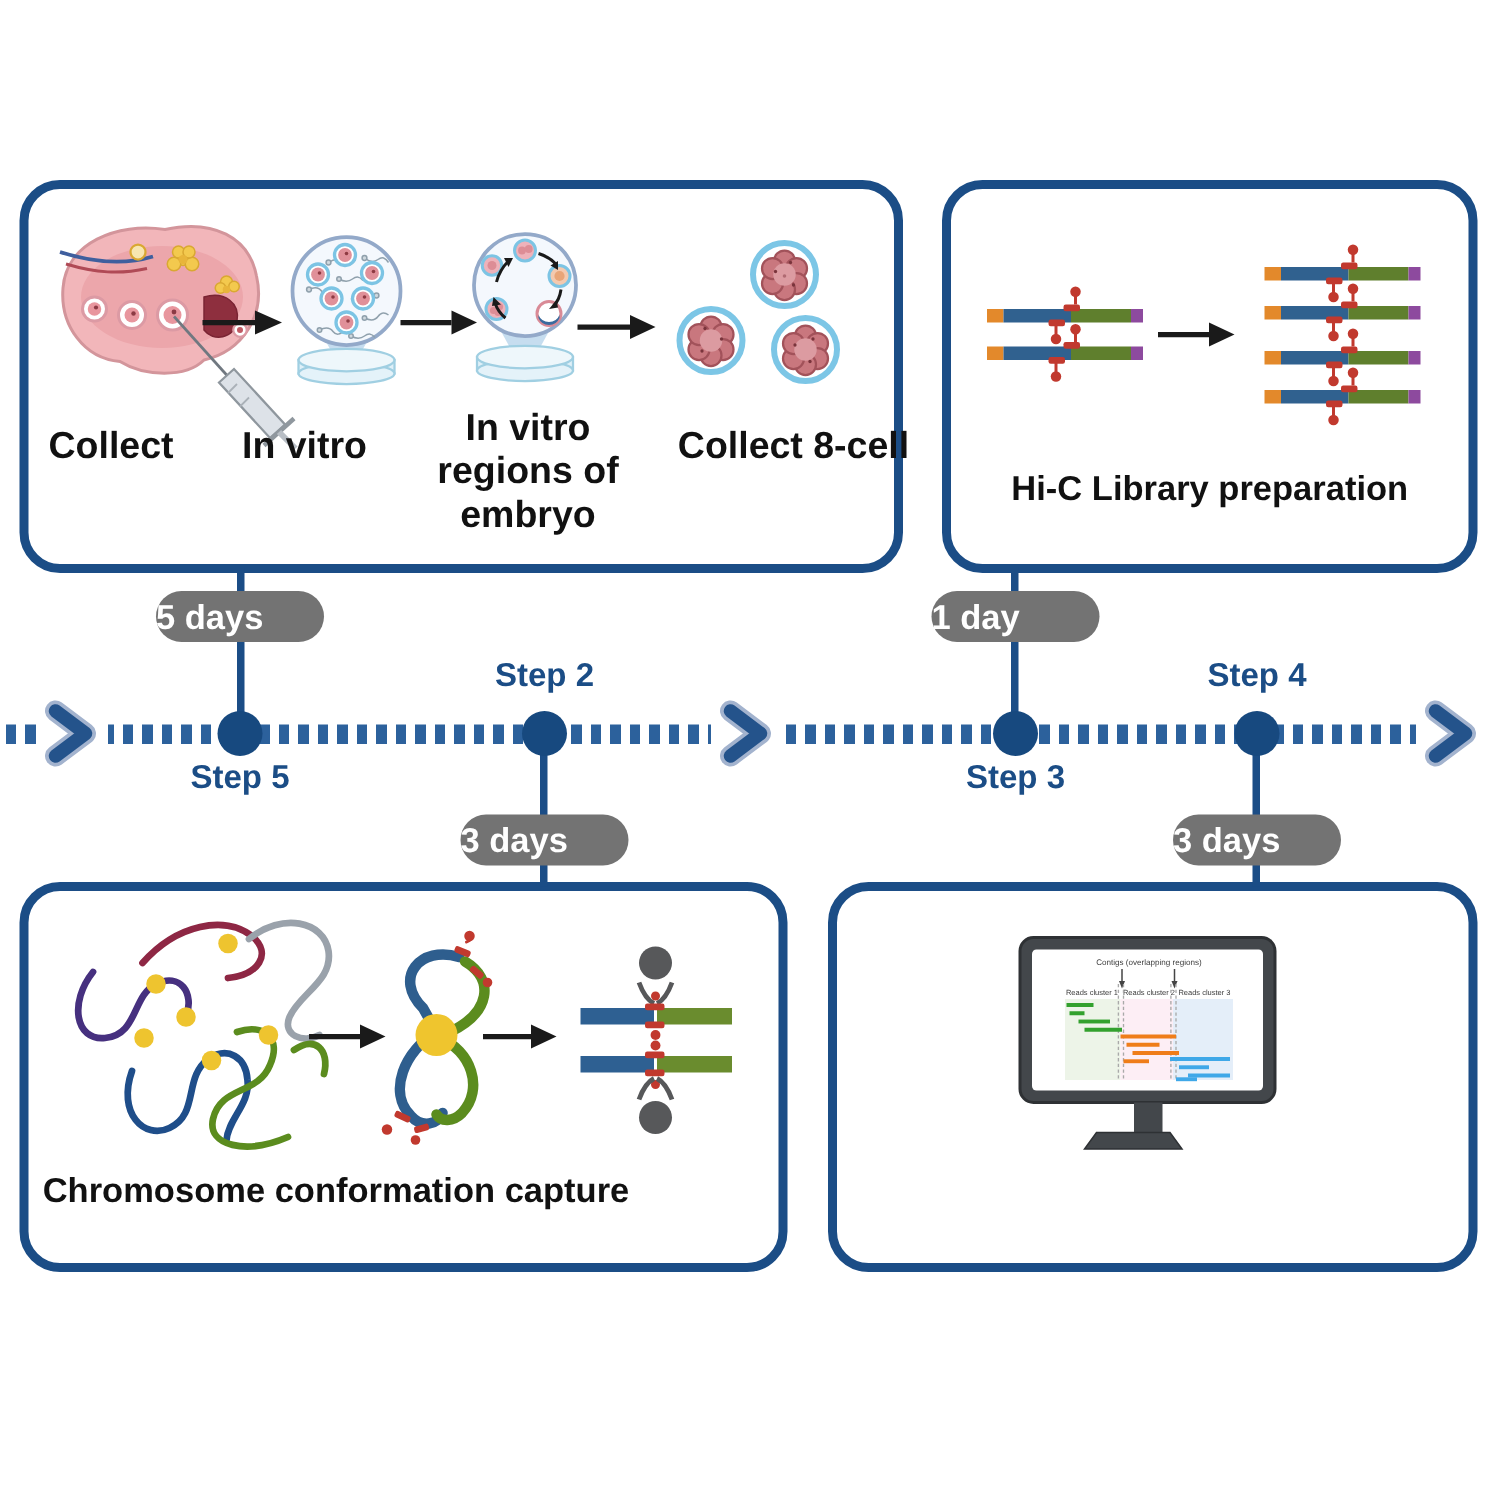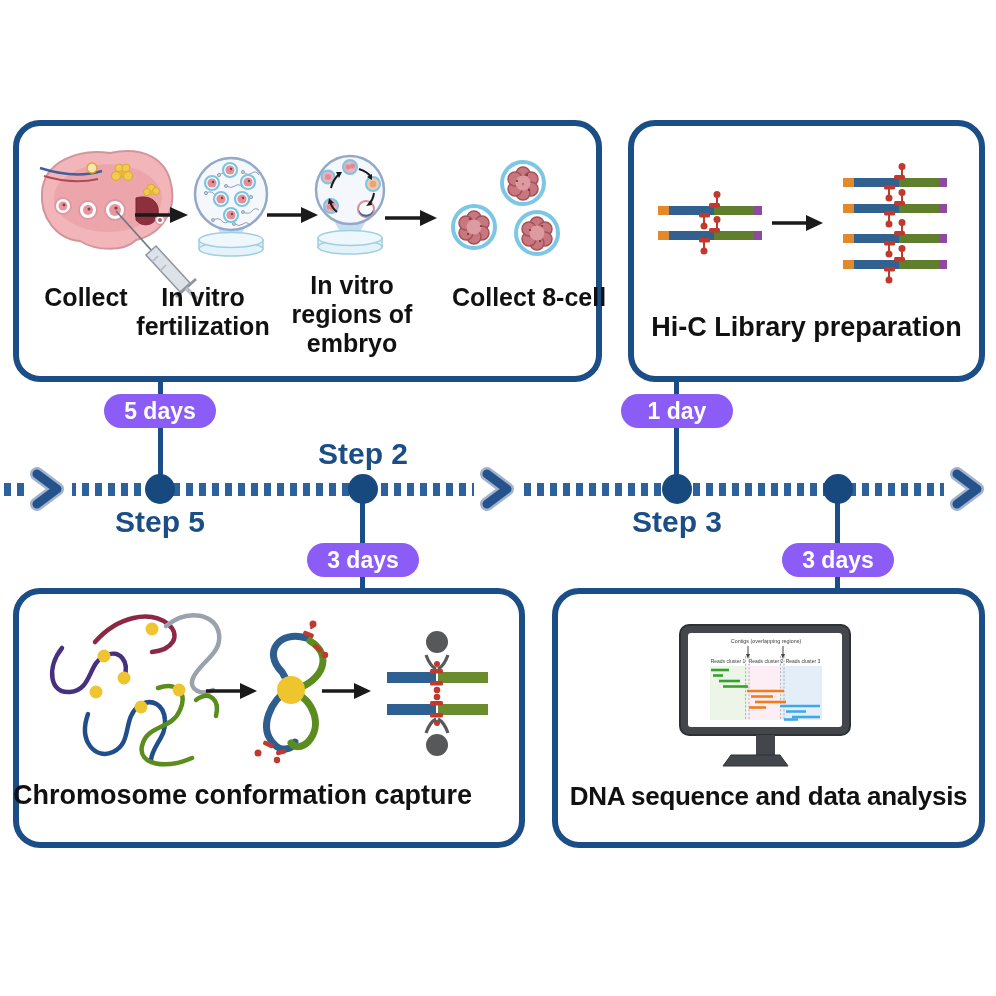--- a/index.html
+++ b/index.html
@@ -13,29 +13,29 @@
   #box-ccc{left:13px;top:588px;width:512px;height:260px;}
   #box-dna{left:552px;top:588px;width:433px;height:260px;}
 
   
   .dashline{position:absolute;left:4px;top:483px;width:988px;height:13px;
     background:repeating-linear-gradient(to right,#2c619c 0 7px,transparent 7px 13px);}
   .chev-bg{position:absolute;top:480px;width:48px;height:19px;background:#fff;}
   .chev{position:absolute;top:464px;width:46px;height:50px;}
   .node{position:absolute;top:474px;width:30px;height:30px;border-radius:50%;background:#17497f;z-index:4;}
   .conn{position:absolute;width:5px;background:#1b4d86;z-index:1;}
-  .pill{position:absolute;width:112px;height:34px;border-radius:17px;background:#8b5cf6;color:#fff;
-        font-size:23px;font-weight:700;text-align:center;line-height:34px;z-index:5;}
-  .steplabel{position:absolute;width:140px;text-align:center;color:#1b4d86;font-size:30px;font-weight:700;z-index:5;
+  .pill{position:absolute;width:112px;height:34px;border-radius:17px;background:#737373;color:#fff;
+        font-size:23px;font-weight:700;text-align:left;line-height:34px;z-index:5;}
+  .steplabel{position:absolute;width:140px;text-align:center;color:#1b4d86;font-size:22px;font-weight:700;z-index:5;
         text-shadow:0 0 3px #fff,0 0 3px #fff;}
 
   
   .pcap{position:absolute;text-align:center;font-size:25px;font-weight:700;color:#111;line-height:29px;white-space:nowrap;}
   .pcap .it{}
-  .bcap{position:absolute;text-align:center;font-size:27px;font-weight:700;color:#111;white-space:nowrap;}
+  .bcap{position:absolute;text-align:center;font-size:23px;font-weight:700;color:#111;white-space:nowrap;}
   svg{display:block;}
   .art{position:absolute;pointer-events:none;}
   text.mon{fill:#3c3c3c;font-family:"Liberation Sans",sans-serif;}
 </style>
 </head>
 <body>
 
 <div class="canvas">
 
   <div class="dashline"></div>
@@ -68,20 +68,21 @@
   <div class="node" style="left:823px;"></div>
 
   <div class="pill" style="left:104px;top:394px;">5 days</div>
   <div class="pill" style="left:307px;top:543px;">3 days</div>
   <div class="pill" style="left:621px;top:394px;">1 day</div>
   <div class="pill" style="left:782px;top:543px;">3 days</div>
 
   <div class="steplabel" style="left:90px;top:505px;">Step 5</div>
   <div class="steplabel" style="left:293px;top:437px;">Step 2</div>
   <div class="steplabel" style="left:607px;top:505px;">Step 3</div>
+  <div class="steplabel" style="left:768px;top:437px;">Step 4</div>
 
   <div class="wbox" id="box-collect"></div>
 
   <svg class="art" style="left:13px;top:120px;" width="589" height="258" viewBox="13 120 589 258">
 
     <g>
       <path d="M42,192 C44,162 78,148 110,153 C142,146 166,158 171,184 C177,210 162,234 136,240 C124,252 96,251 80,241 C56,239 40,217 42,192 Z" fill="#f2b6ba" stroke="#d3959b" stroke-width="2"></path>
       <ellipse cx="108" cy="198" rx="54" ry="34" fill="#eca6ab"></ellipse>
       <path d="M40,168 C62,175 82,177 102,171" fill="none" stroke="#3f5f9e" stroke-width="2.5"></path>
       <path d="M44,176 C64,182 80,183 98,179" fill="none" stroke="#b04a56" stroke-width="2"></path>
@@ -278,26 +279,25 @@
         <circle cx="-8" cy="6" r="7" fill="#c9777e" stroke="#a2525a" stroke-width="1.5"></circle>
         <circle cx="-8" cy="-4" r="7" fill="#c9777e" stroke="#a2525a" stroke-width="1.5"></circle>
         <circle cx="0" cy="0" r="7.5" fill="#dc9ba1"></circle>
         <circle cx="5" cy="-7" r="1.1" fill="#7a343c"></circle>
           <circle cx="-7" cy="-3" r="1.1" fill="#7a343c"></circle>
           <circle cx="3" cy="8" r="1.1" fill="#7a343c"></circle>
       </g>
     </g>
   </svg>
 
-  <div class="pcap" style="left:16px;top:283px;width:140px;">
+  <div class="pcap" style="left:4px;top:283px;width:140px;">
     <div>Collect</div>
   </div>
   <div class="pcap" style="left:123px;top:283px;width:160px;">
     <div class="it">In vitro</div>
-    <div>fertilization</div>
   </div>
   <div class="pcap" style="left:277px;top:271px;width:150px;">
     <div class="it">In vitro</div>
     <div>regions of</div>
     <div>embryo</div>
   </div>
   <div class="pcap" style="left:444px;top:283px;width:170px;">
     <div>Collect 8-cell</div>
   </div>
 
@@ -498,15 +498,14 @@
       </g>
       <g stroke="#3fa8e8" stroke-width="2.6">
         <line x1="780" y1="706" x2="820" y2="706"></line>
           <line x1="786" y1="711.5" x2="806" y2="711.5"></line>
         <line x1="792" y1="717" x2="820" y2="717"></line>
           <line x1="784" y1="719.5" x2="798" y2="719.5"></line>
       </g>
     </g>
   </svg>
 
-  <div class="bcap" style="left:552px;top:781px;width:433px;font-size:26px;letter-spacing:-0.3px;">DNA sequence and data analysis</div>
 
 </div>
 
 </body></html>

